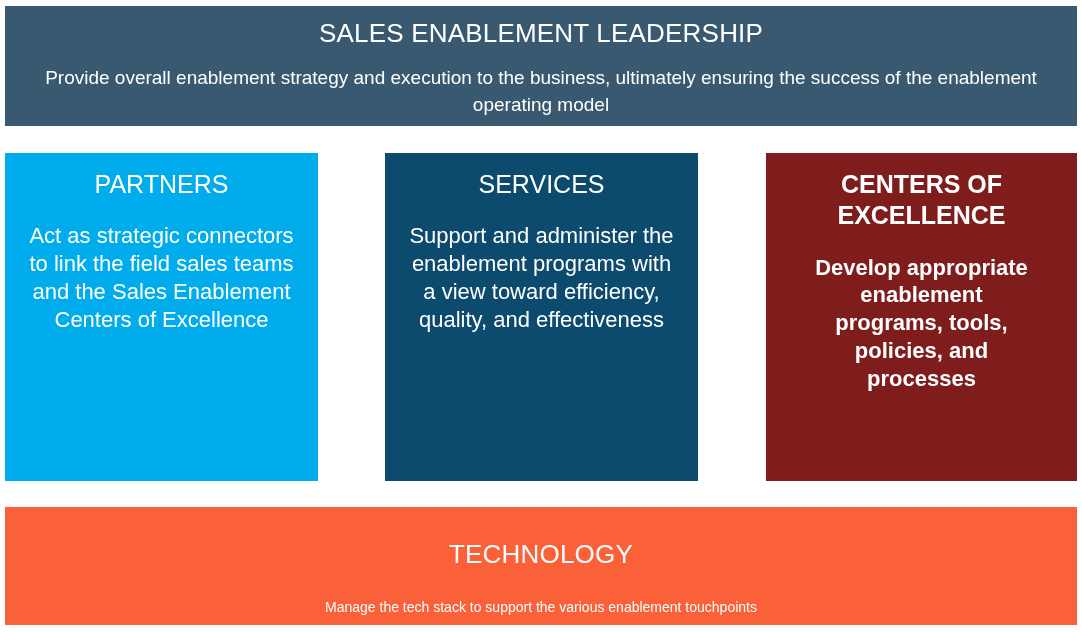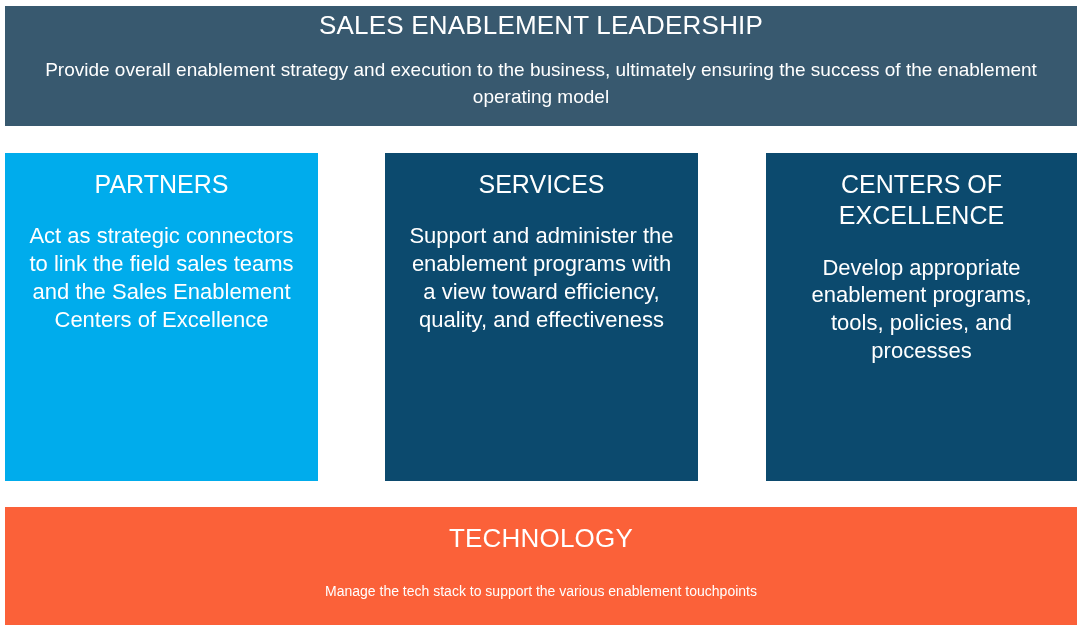--- a/index.html
+++ b/index.html
@@ -10,21 +10,21 @@
     background: #ffffff;
     font-family: "Liberation Sans", sans-serif;
     color: #ffffff;
     overflow: hidden;
   }
   .box { position: absolute; text-align: center; }
 
   
   .banner-top { left: 5px; top: 6px; width: 1072px; height: 120px; }
   .banner-top .title {
-    padding-top: 4px;
+    padding-top: 12px;
     font-size: 26px;
     letter-spacing: 0.2px;
   }
   .banner-top .desc {
     margin: 15px auto 0;
     width: 1040px;
     font-size: 19px;
     line-height: 1.43;
   }
 
@@ -44,21 +44,21 @@
     font-size: 22px;
     line-height: 1.27;
   }
   .pillar-partners .desc { width: 286px; }
   .pillar-services .desc { width: 276px; }
   .pillar-coe .desc      { width: 232px; }
 
   
   .banner-bottom { left: 5px; top: 507px; width: 1072px; height: 118px; }
   .banner-bottom .title {
-    padding-top: 16px;
+    padding-top: 32px;
     font-size: 26px;
     letter-spacing: 0.2px;
   }
   .banner-bottom .desc {
     margin: 28px auto 0;
     width: 1000px;
     font-size: 14px;
     line-height: 1.3;
   }
 </style>
@@ -75,21 +75,21 @@
   <div class="box pillar pillar-partners" style="background-color: rgb(0, 172, 236);">
     <div class="title">PARTNERS</div>
     <div class="desc">Act as strategic connectors to link the field sales teams and the Sales Enablement Centers of Excellence</div>
   </div>
 
   <div class="box pillar pillar-services" style="background-color: #0c4a6e;">
     <div class="title">SERVICES</div>
     <div class="desc">Support and administer the enablement programs with a view toward efficiency, quality, and effectiveness</div>
   </div>
 
-  <div class="box pillar pillar-coe" style="background-color: #0c4a6e;">
+  <div class="box pillar pillar-coe" style="background-color: #7f1d1d; font-weight: bold;">
     <div class="title">CENTERS OF EXCELLENCE</div>
     <div class="desc">Develop appropriate enablement programs, tools, policies, and processes</div>
   </div>
 
   <div class="box banner-bottom" style="background-color: rgb(251, 97, 57);">
     <div class="title">TECHNOLOGY</div>
     <div class="desc">Manage the tech stack to support the various enablement touchpoints</div>
   </div>
 
 </div>

